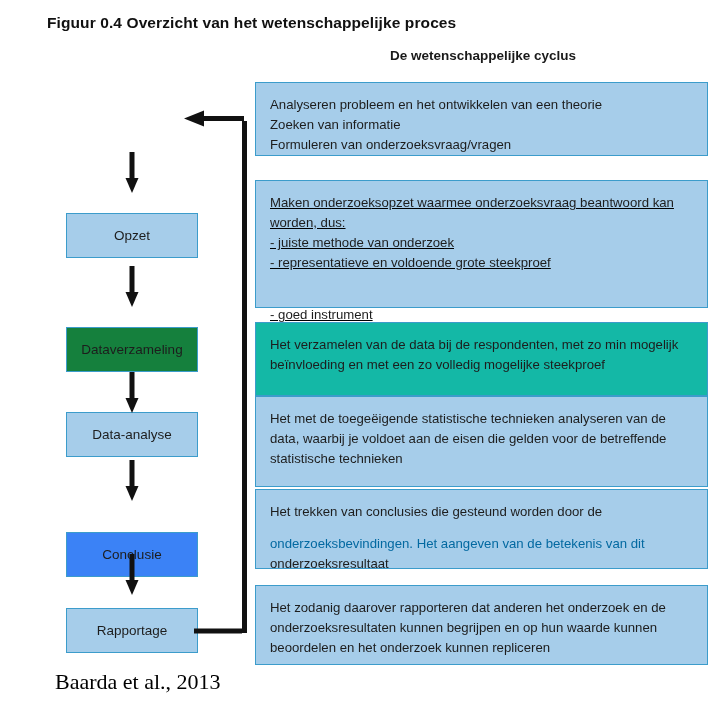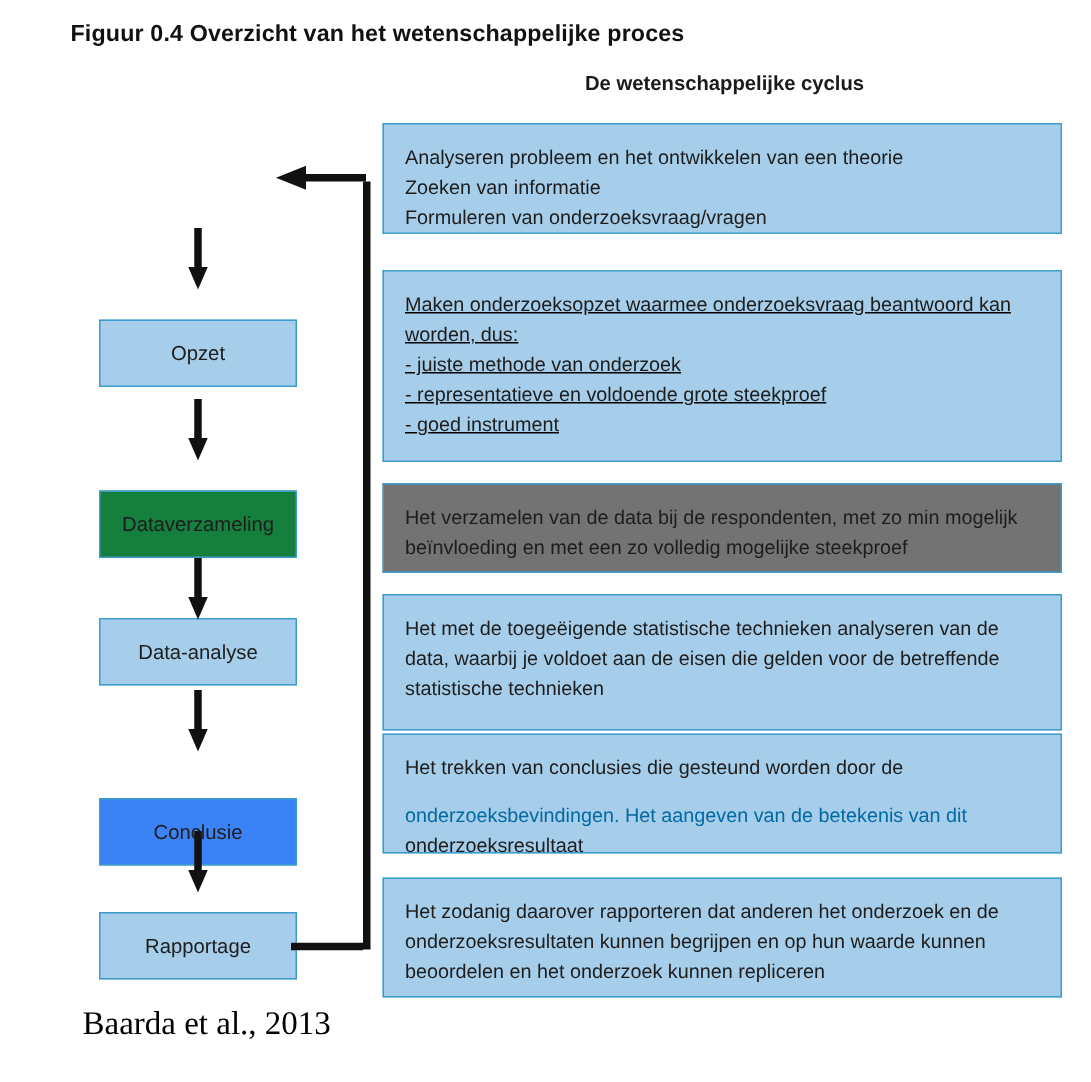--- a/index.html
+++ b/index.html
@@ -161,23 +161,23 @@
     <div class="desc-box" style="top: 82px; height: 74px; background: rgb(166, 205, 234); border-color: rgb(60, 156, 203);">
       <div class="desc-line" style="color: rgb(29, 29, 29);">Analyseren probleem en het ontwikkelen van een theorie</div>
       <div class="desc-line" style="color: rgb(29, 29, 29);">Zoeken van informatie</div>
       <div class="desc-line" style="color: rgb(29, 29, 29);">Formuleren van onderzoeksvraag/vragen</div>
     </div>
     <div class="desc-box" style="top: 180px; height: 128px; background: rgb(166, 205, 234); border-color: rgb(60, 156, 203); text-decoration: underline;">
       <div class="desc-line" style="color: rgb(29, 29, 29);">Maken onderzoeksopzet waarmee onderzoeksvraag beantwoord kan</div>
       <div class="desc-line" style="color: rgb(29, 29, 29);">worden, dus:</div>
       <div class="desc-line" style="color: rgb(29, 29, 29);">- juiste methode van onderzoek</div>
       <div class="desc-line" style="color: rgb(29, 29, 29);">- representatieve en voldoende grote steekproef</div>
-      <div class="desc-line" style="color: rgb(29, 29, 29);">- goed instrument</div>
-    </div>
-    <div class="desc-box" style="top: 322px; height: 60px; background: #737373; border-color: rgb(60, 156, 203);">
+      <div class="desc-line" style="color: rgb(29, 29, 29); margin-top: 32px;">- goed instrument</div>
+    </div>
+    <div class="desc-box" style="top: 322px; height: 74px; background: #14b8a6; border-color: rgb(60, 156, 203);">
       <div class="desc-line" style="color: rgb(29, 29, 29);">Het verzamelen van de data bij de respondenten, met zo min mogelijk</div>
       <div class="desc-line" style="color: rgb(29, 29, 29);">beïnvloeding en met een zo volledig mogelijke steekproef</div>
     </div>
     <div class="desc-box" style="top: 396px; height: 91px; background: rgb(166, 205, 234); border-color: rgb(60, 156, 203);">
       <div class="desc-line" style="color: rgb(29, 29, 29);">Het met de toegeëigende statistische technieken analyseren van de</div>
       <div class="desc-line" style="color: rgb(29, 29, 29);">data, waarbij je voldoet aan de eisen die gelden voor de betreffende</div>
       <div class="desc-line" style="color: rgb(29, 29, 29);">statistische technieken</div>
     </div>
     <div class="desc-box" style="top: 489px; height: 80px; background: rgb(166, 205, 234); border-color: rgb(60, 156, 203);">
       <div class="desc-line" style="color: rgb(29, 29, 29);">Het trekken van conclusies die gesteund worden door de</div>

